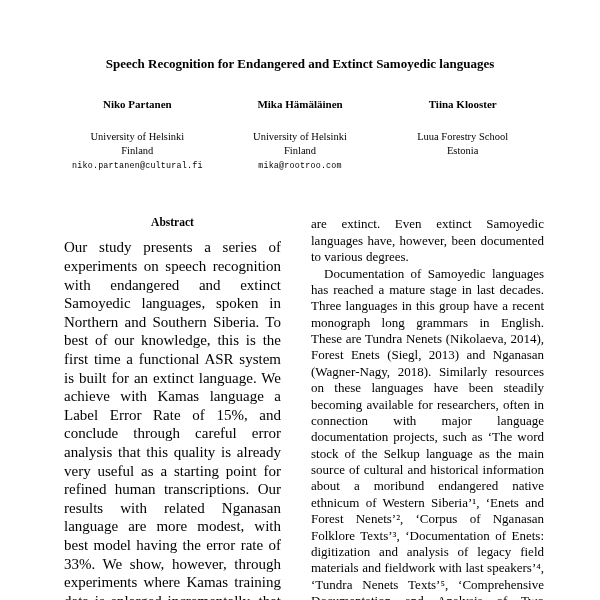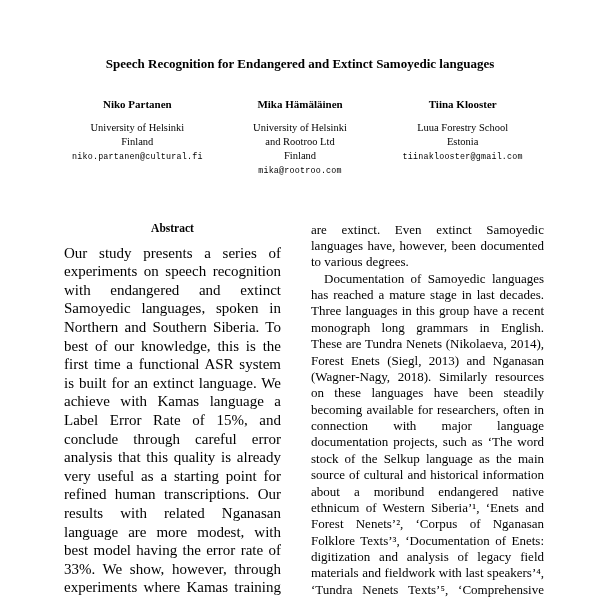--- a/index.html
+++ b/index.html
@@ -31,21 +31,21 @@
   }
   .author {
     flex: 1;
     text-align: center;
     font-size: 10.5px;
     line-height: 1.35;
   }
   .author-name {
     font-weight: bold;
     font-size: 11px;
-    margin-bottom: 9px;
+    margin-bottom: 18px;
   }
   .author-email {
     font-family: "Liberation Mono", monospace;
     font-size: 8.4px;
     margin-top: 3px;
     letter-spacing: 0.2px;
   }
   .columns {
     display: flex;
     gap: 22px;
@@ -101,30 +101,28 @@
     <div class="author">
       <div class="author-name">Niko Partanen</div>
       <div class="author-aff">University of Helsinki</div>
       <div class="author-aff">Finland</div>
       <div class="author-email">niko.partanen@cultural.fi</div>
     </div>
 
     <div class="author">
       <div class="author-name">Mika Hämäläinen</div>
       <div class="author-aff">University of Helsinki</div>
-      <div class="author-aff">and Rootroo Ltd</div>
       <div class="author-aff">Finland</div>
       <div class="author-email">mika@rootroo.com</div>
     </div>
 
     <div class="author">
       <div class="author-name">Tiina Klooster</div>
       <div class="author-aff">Luua Forestry School</div>
       <div class="author-aff">Estonia</div>
-      <div class="author-email">tiinaklooster@gmail.com</div>
     </div>
 
   </div>
 
   <div class="columns">
 
     <div class="col">
       <h2 class="abstract-heading">Abstract</h2>
       <p class="abstract-text">Our study presents a series of experiments on speech recognition with endangered and extinct Samoyedic languages, spoken in Northern and Southern Siberia. To best of our knowledge, this is the first time a functional ASR system is built for an extinct language. We achieve with Kamas language a Label Error Rate of 15%, and conclude through careful error analysis that this quality is already very useful as a starting point for refined human transcriptions. Our results with related Nganasan language are more modest, with best model having the error rate of 33%. We show, however, through experiments where Kamas training data is enlarged incrementally, that Nganasan results are in line with what is expected under low-resource circumstances of the language. Based on this, we provide recommendations for scenarios in which further language documentation or archive processing activities could benefit from modern ASR technology. All training data and processing scripts have been published on Zenodo with clear licences to ensure further work in this important topic.</p>
       <h2 class="section-heading"><span class="section-num">1</span><span>Introduction</span></h2>

